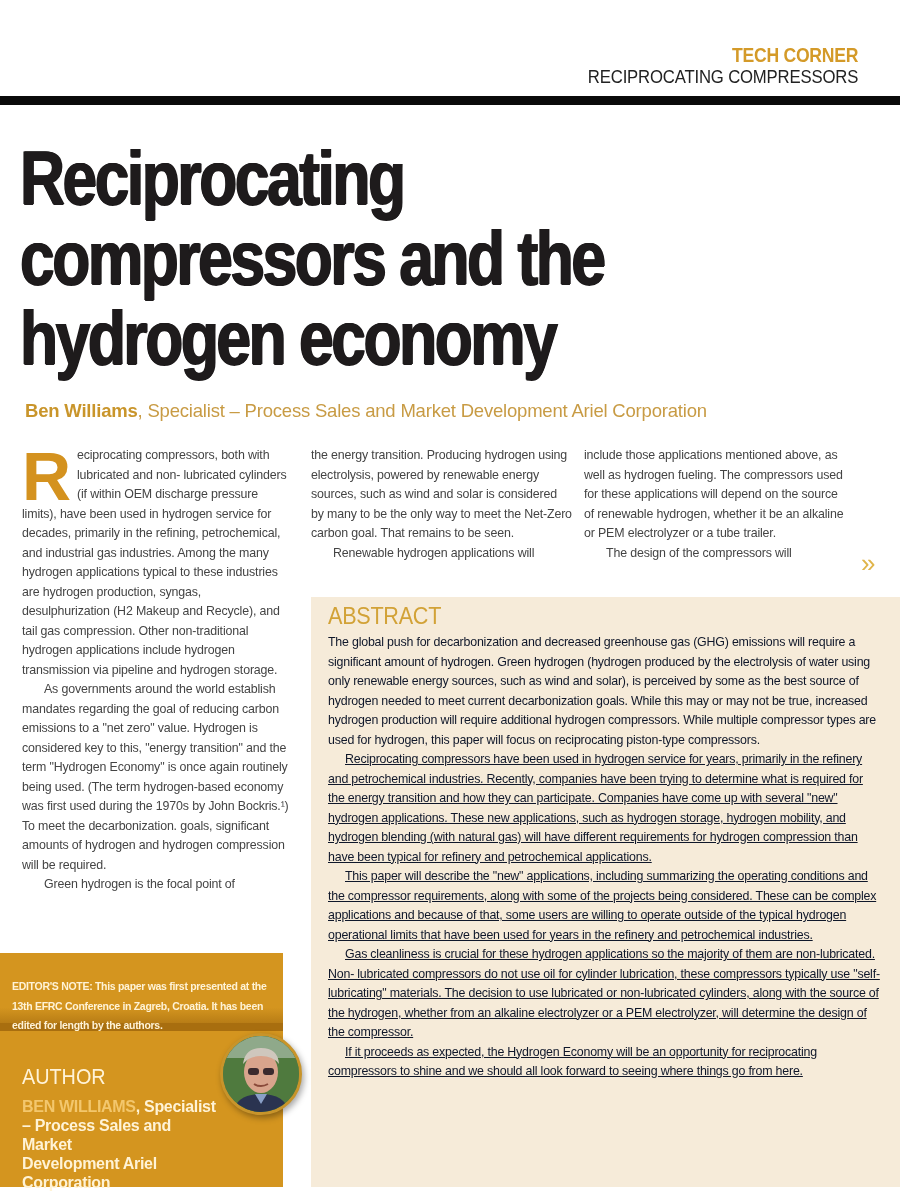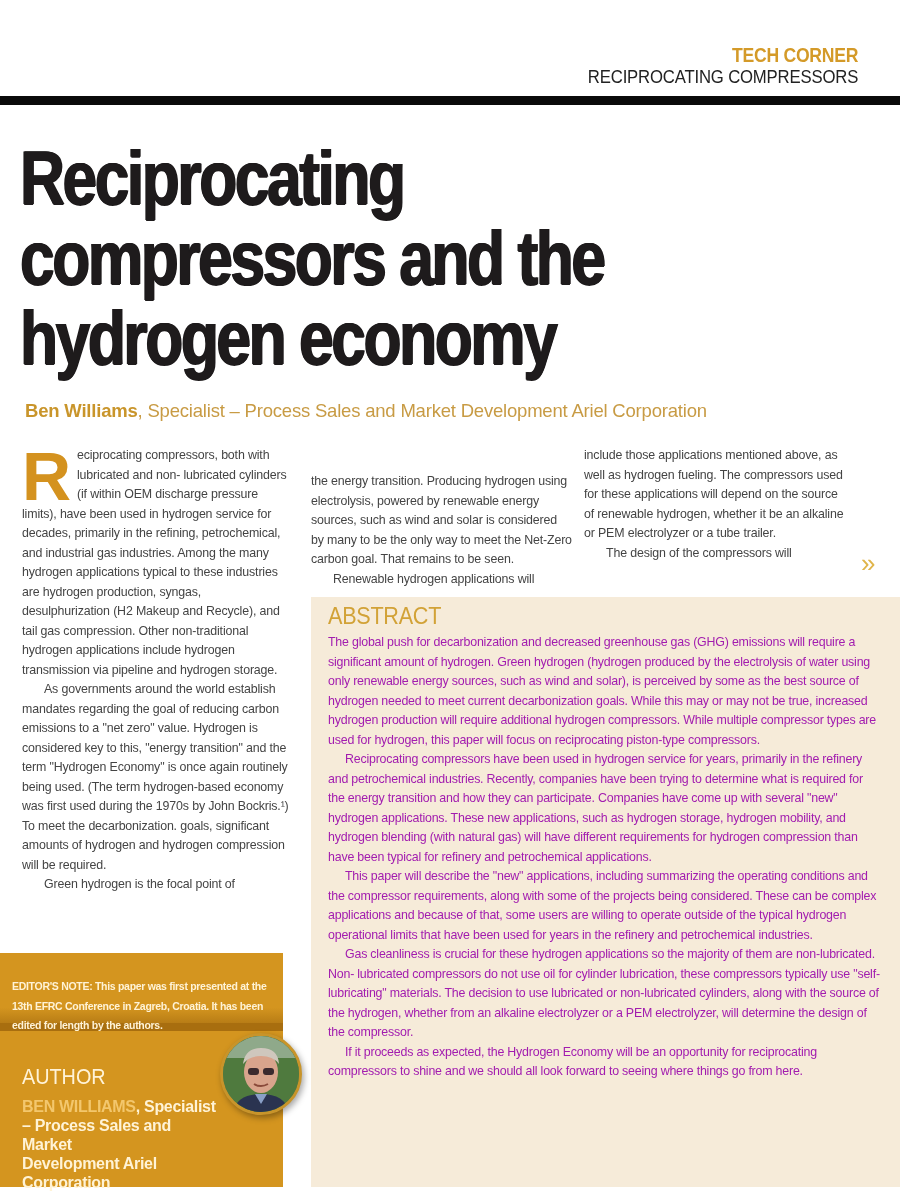--- a/index.html
+++ b/index.html
@@ -38,39 +38,39 @@
     font-size: 18.5px; color: #c89b44; letter-spacing: -0.2px; text-align: right;
   }
   .byline .name { font-weight: bold; color: #c9952b; }
   .col {
     position: absolute; font-size: 12.4px; line-height: 19.5px; color: #444;
     letter-spacing: -0.15px;
   }
   .col p { margin: 0; }
   .col p.indent { text-indent: 22px; }
   .col1 { left: 22px; top: 446px; width: 268px; }
-  .col2 { left: 311px; top: 472px; width: 262px; }
+  .col2 { left: 311px; top: 446px; width: 262px; }
   .col3 { left: 584px; top: 446px; width: 262px; }
   .dropcap {
     float: left; font-weight: 900; color: #d4921f; font-size: 68px; line-height: 56px;
     margin: 2px 6px 0 0; height: 56px; font-family: "Liberation Sans", sans-serif;
   }
   .next-arrow {
     position: absolute; left: 861px; top: 548px; color: #e0b54a; font-size: 26px; cursor: pointer;
   }
   .abstract {
     position: absolute; left: 311px; top: 597px; width: 589px; height: 590px;
     background: #f6ebd9; box-sizing: border-box; padding: 4px 20px 0 17px;
   }
   .abstract h2 {
     margin: 0 0 2px 0; font-weight: normal; color: #d2a237; font-size: 24px; line-height: 30px;
     transform: scaleX(0.9); transform-origin: left center; letter-spacing: -0.3px;
   }
-  .abstract p { margin: 0; font-size: 12.4px; line-height: 19.5px; color: #a21caf; letter-spacing: -0.2px; }
-  .abstract p.indent { text-indent: 17px; }
+  .abstract p { margin: 0; font-size: 12.4px; line-height: 19.5px; color: #0f172a; letter-spacing: -0.2px; }
+  .abstract p.indent { text-indent: 17px; text-decoration: underline; }
   .orange-panel {
     position: absolute; left: 0; top: 953px; width: 283px; height: 234px;
     background: #d4951f;
   }
   .editors-note {
     position: absolute; left: 0; top: 0; width: 283px; height: 78px; box-sizing: border-box;
     padding: 24px 12px 0 12px; font-size: 10.5px; line-height: 19.5px; font-weight: bold;
     color: #fff3d6; letter-spacing: -0.3px;
     border-bottom: 8px solid #a86e0f;
     background: linear-gradient(#d4951f 0, #d4951f 78%, #b87d16 100%);

